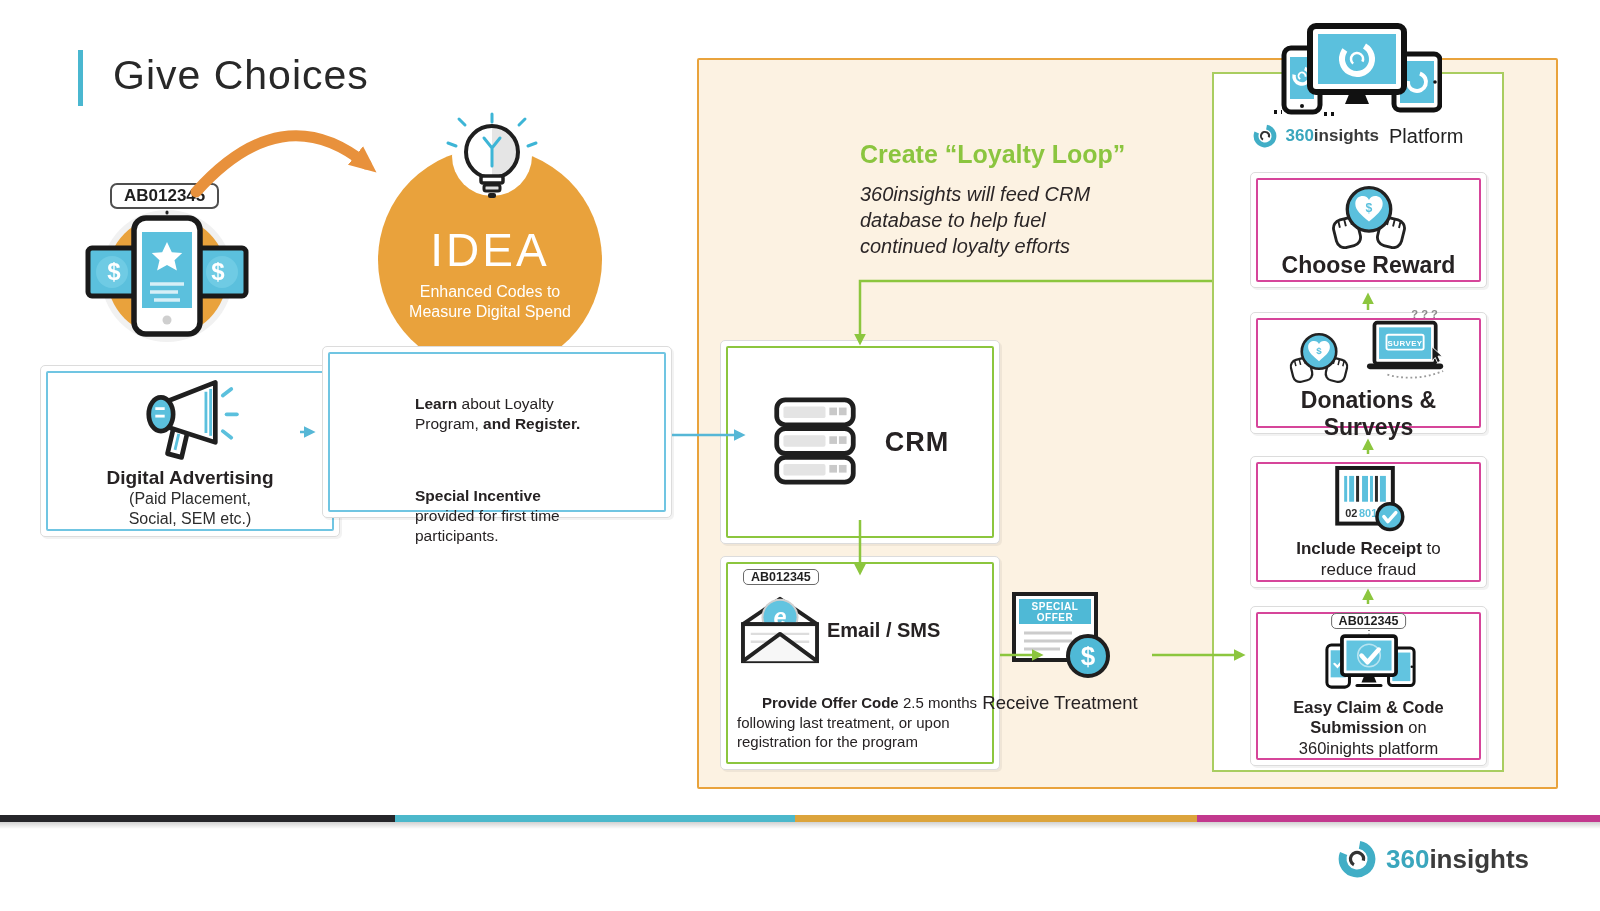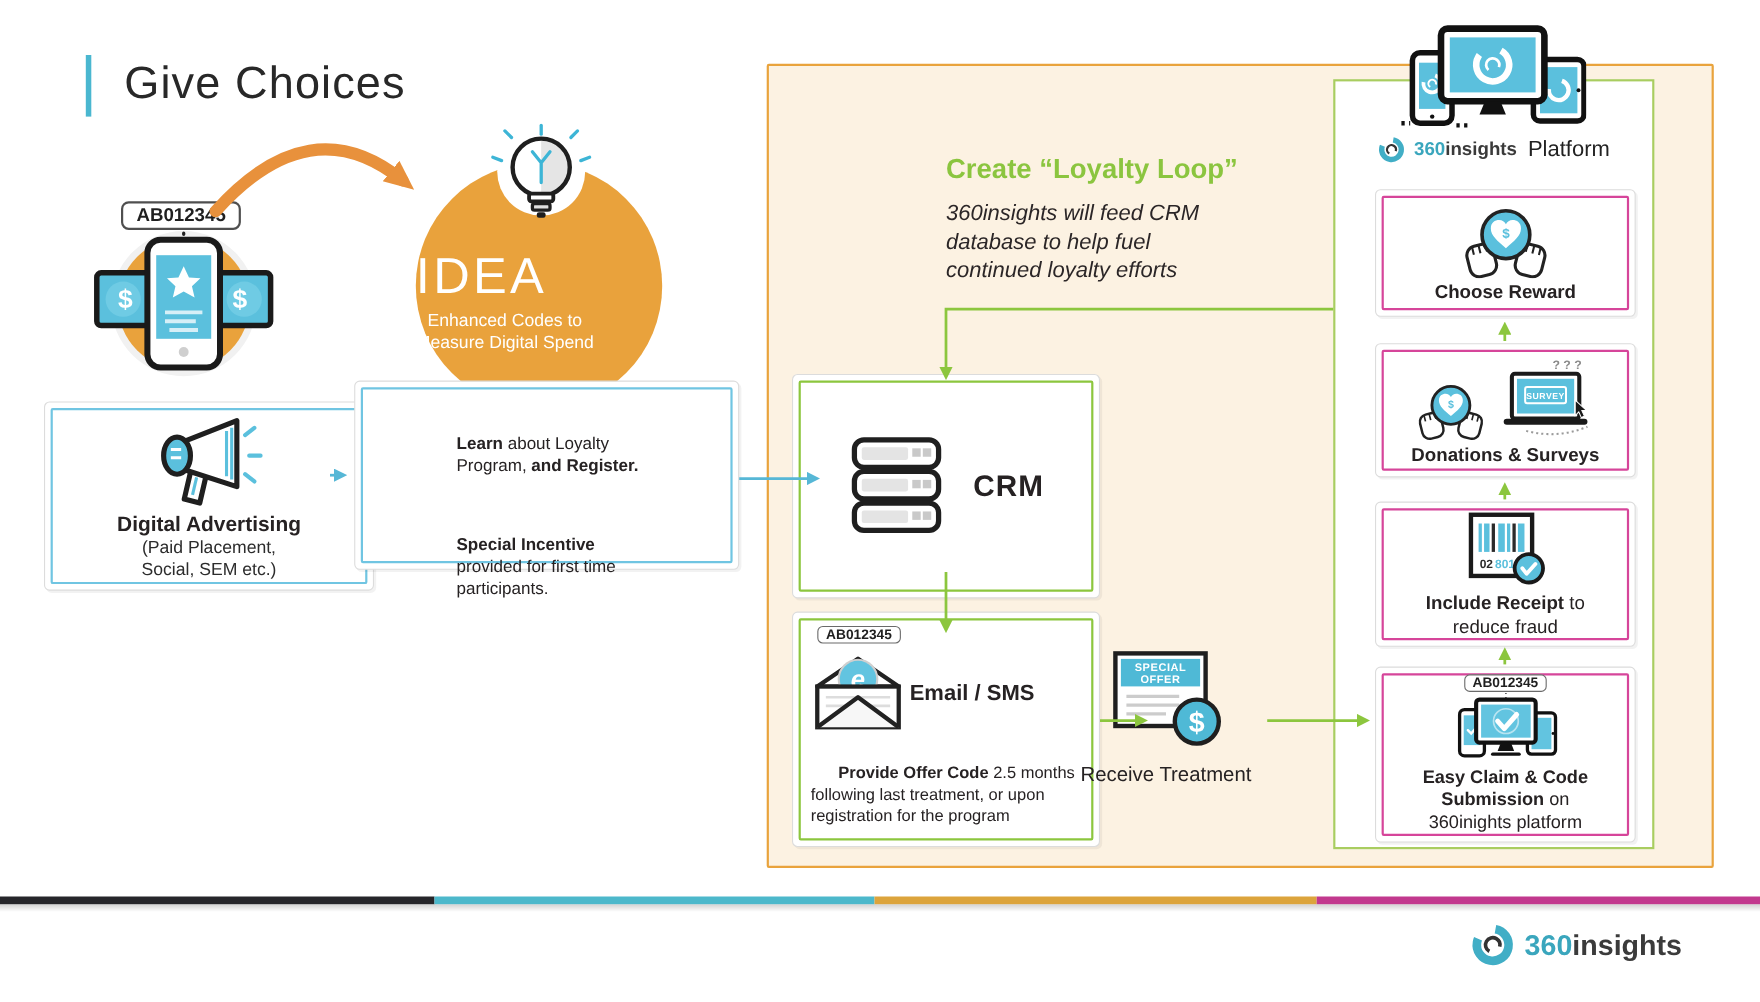--- a/index.html
+++ b/index.html
@@ -12,21 +12,21 @@
   .accent-bar { position:absolute; left:78px; top:50px; width:5px; height:56px; background:#4ab7d0; }
   .page-title { position:absolute; left:113px; top:52px; font-size:41px; font-weight:400; letter-spacing:1px; color:#282828; }
 
   
   .code-pill { background:#fff; border:2px solid #4f4f4f; border-radius:7px; padding:1px 12px; font-size:17px; font-weight:bold; color:#1f1f1f; }
   .code-pill-sm { background:#fff; border:1.5px solid #6a6a6a; border-radius:5px; padding:0 7px; font-size:12.5px; font-weight:bold; color:#1f1f1f; }
   .ab1 { position:absolute; left:110px; top:183px; z-index:3; }
 
   
   .idea-circle { position:absolute; left:378px; top:148px; width:224px; height:224px; border-radius:50%; background:#e9a23c; z-index:1;
-    display:flex; flex-direction:column; align-items:flex-start; justify-content:flex-start; padding-top:78px; text-align:center; }
+    display:flex; flex-direction:column; align-items:center; justify-content:flex-start; padding-top:78px; text-align:center; }
   .idea-title { font-size:46px; font-weight:400; color:#fff; letter-spacing:3px; line-height:1.05; }
   .idea-sub { margin-top:8px; font-size:16px; color:#fff; line-height:1.25; }
   .bulb-wrap { position:absolute; left:444px; top:112px; z-index:2; }
 
   
   .card { position:absolute; background:#fff; border:1px solid #dcdcdc; border-radius:5px; box-shadow:2px 2px 0 rgba(0,0,0,0.05); z-index:2; }
   .card-inner { position:absolute; left:5px; top:5px; right:5px; bottom:5px; border-radius:2px; display:flex; flex-direction:column; align-items:center; justify-content:center; text-align:center; }
   .b-blue  { border:2px solid #70c5e2; }
   .b-green { border:2px solid #8cc63e; }
   .b-pink  { border:2px solid #d6459a; }
@@ -65,21 +65,21 @@
   .devices-top { position:absolute; left:1272px; top:22px; z-index:5; }
   .platform-label { position:absolute; left:1212px; top:123px; width:292px; display:flex; align-items:center; justify-content:center; gap:7px; z-index:5; }
   .brand-num { color:#3aa6bd; font-weight:bold; font-size:17px; }
   .brand-word { color:#3a3a3a; font-weight:bold; font-size:17px; }
   .platform-word { color:#222; font-size:20px; margin-left:3px; }
 
   .cr-card { left:1250px; top:172px; width:237px; height:116px; }
   .ds-card { left:1250px; top:312px; width:237px; height:122px; }
   .ir-card { left:1250px; top:456px; width:237px; height:132px; }
   .ec-card { left:1250px; top:606px; width:237px; height:160px; }
-  .rc-label { font-size:17px; font-weight:bold; margin-top:3px; }
+  .rc-label { font-size:23px; font-weight:bold; margin-top:3px; }
   .rc-lines { font-size:17px; line-height:1.25; margin-top:2px; }
   .ds-icons { display:flex; align-items:flex-end; gap:8px; }
   .ec-code { position:absolute; left:50%; transform:translateX(-50%); top:6px; z-index:3; }
   .ec-label { font-size:16.5px; line-height:1.24; margin-top:2px; }
 
   
   .overlay { position:absolute; left:0; top:0; width:1600px; height:911px; z-index:4; pointer-events:none; }
 
   
   .footer-bar { position:absolute; left:0; top:815px; width:1600px; height:7px; display:flex; z-index:2; }

